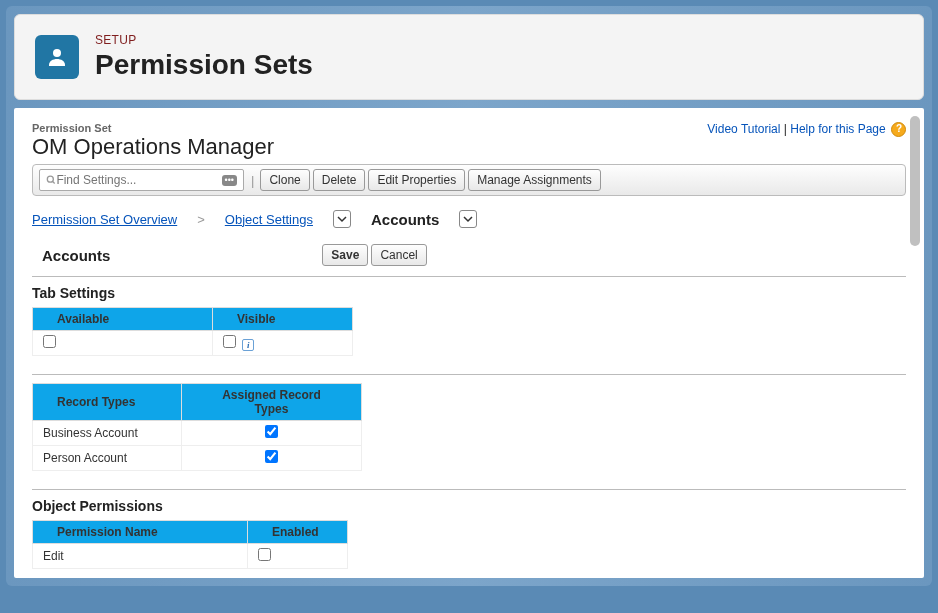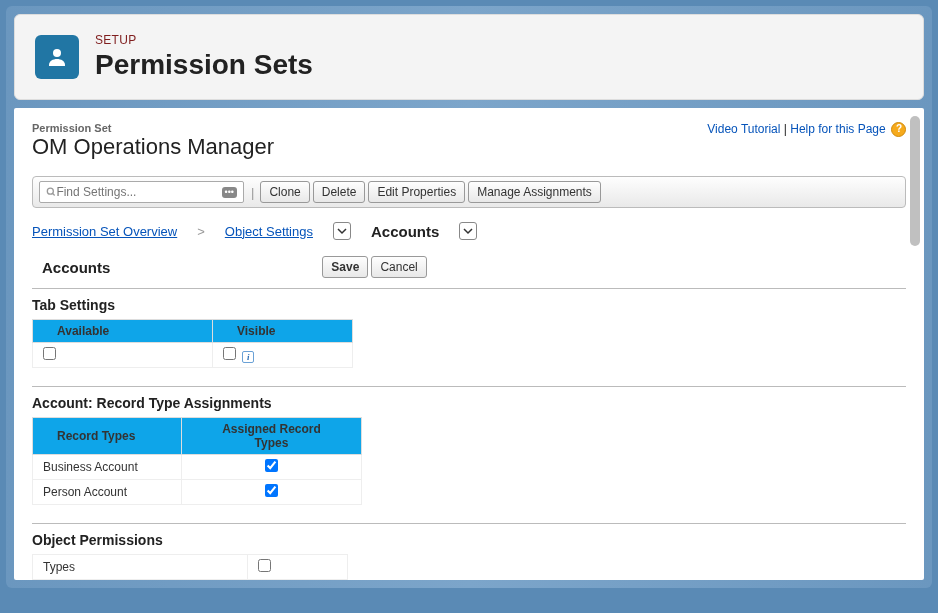--- a/index.html
+++ b/index.html
@@ -63,21 +63,21 @@
       top: 8px;
       width: 10px;
       height: 130px;
       background: #c0c0c0;
       border-radius: 6px;
     }
     .pg-head {
       display: flex;
       justify-content: space-between;
       align-items: flex-start;
-      margin-bottom: 16px;
+      margin-bottom: 4px;
     }
     .pg-head-left .subt {
       font-size: 11px;
       color: #666;
       font-weight: bold;
     }
     .pg-head-left .name {
       font-size: 22px;
       font-weight: normal;
       color: #222;
@@ -354,21 +354,20 @@
             <td>
               <input type="checkbox" style="">
               <span class="info-pill">i</span>
             </td>
           </tr>
         </tbody>
           </table>
       </div>
 
       <div class="section">
-        <div class="section-title">Account: Record Type Assignments</div>
         <table class="mini-table rt-table">
           <tbody>
               <tr>
             <th>Record Types</th>
             <th>Assigned Record Types</th>
           </tr>
           <tr>
             <td>Business Account</td>
             <td><input type="checkbox" checked="" style=""></td>
           </tr>
@@ -377,22 +376,26 @@
             <td><input type="checkbox" checked="" style=""></td>
           </tr>
         </tbody>
           </table>
       </div>
 
       <div class="section" style="padding-bottom:0;">
         <div class="section-title">Object Permissions</div>
         <table class="mini-table op-table">
           <tbody>
+              <tr>
+            <th>Permission Name</th>
+            <th>Enabled</th>
+          </tr>
           <tr>
-            <td>Types</td>
+            <td>Edit</td>
             <td><input type="checkbox" style=""></td>
           </tr>
         </tbody>
           </table>
       </div>
 
     </div>
   </div>
 </div>
 

